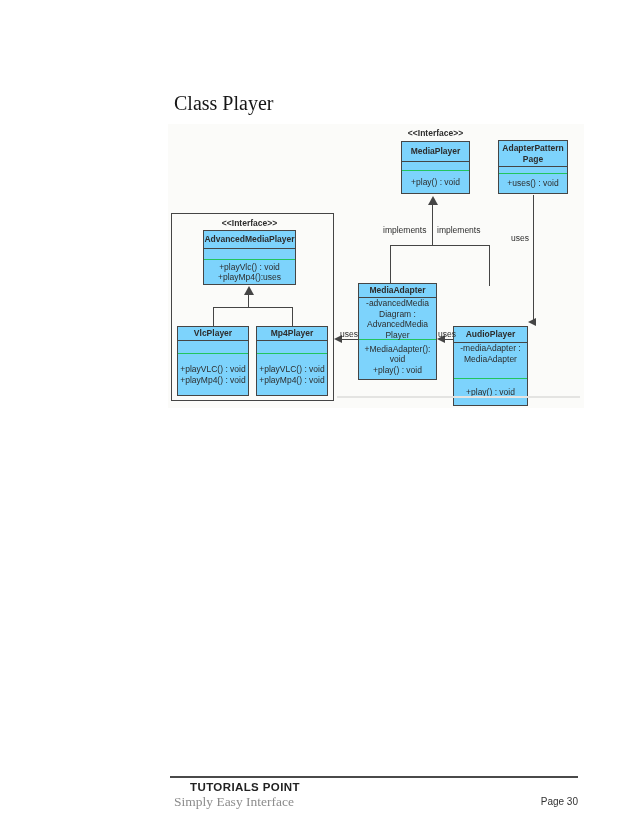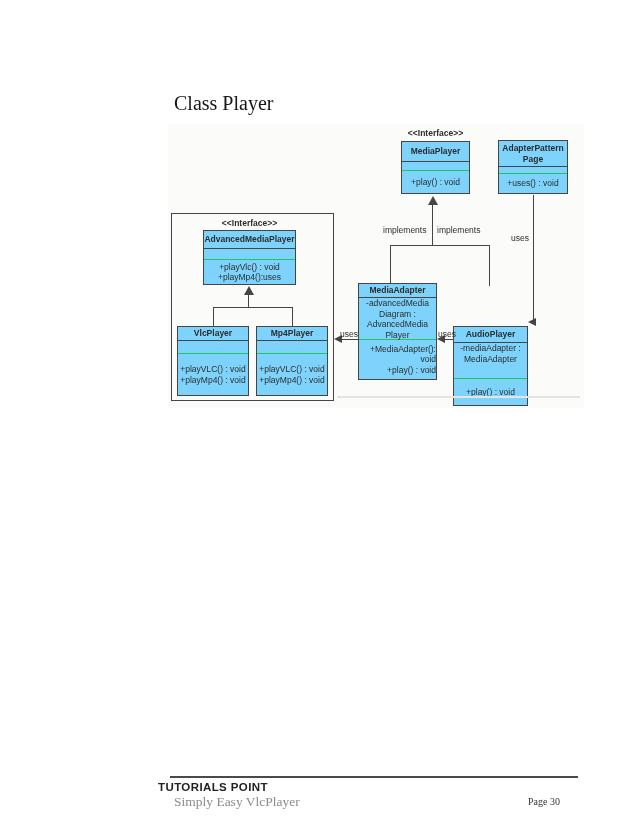--- a/index.html
+++ b/index.html
@@ -58,30 +58,30 @@
   .smudge {
     position:absolute; left:337px; top:396px; width:243px; height:2px;
     background:#e4e4e2;
   }
   
   .footer-rule {
     position:absolute; left:170px; top:776px; width:408px; height:2px;
     background:#4a4a4a;
   }
   .footer-brand {
-    position:absolute; left:158px; top:781px;
+    position:absolute; left:190px; top:781px;
     font-size:11.5px; font-weight:bold; letter-spacing:0.4px; color:#222222;
   }
   .footer-tagline {
     position:absolute; left:174px; top:794px;
     font-family:"Liberation Serif", serif; font-size:13.5px; color:#8c8c8c;
   }
   .footer-page {
-    position:absolute; left:528px; top:796px; width:50px; text-align:left;
-    font-family:Liberation Serif, serif; font-size:10px; color:#333333;
+    position:absolute; left:528px; top:796px; width:50px; text-align:right;
+    font-family:Liberation Sans, sans-serif; font-size:10px; color:#333333;
   }
 </style>
 </head>
 <body>
 
 <div class="page">
 
   <div class="page-title">Class Player</div>
 
   <div class="diagram-area"></div>
@@ -137,21 +137,21 @@
   </div>
 
   <div class="uml-class" style="left:358px; top:283px; width:79px;">
     <div class="uml-name" style="height:14px;">MediaAdapter</div>
     <div class="uml-attrs" style="height:42px;">
       <div>-advancedMedia</div>
       <div>Diagram :</div>
       <div>AdvancedMedia</div>
       <div>Player</div>
     </div>
-    <div class="uml-ops" style="height:39px;text-align:right;">
+    <div class="uml-ops" style="height:39px;">
       <div>+MediaAdapter():</div>
       <div>void</div>
       <div>+play() : void</div>
     </div>
   </div>
 
   <div class="uml-class" style="left:453px; top:286px; width:75px;margin-top:40px;">
     <div class="uml-name" style="height:16px;">AudioPlayer</div>
     <div class="uml-attrs" style="height:36px;">
       <div>-mediaAdapter :</div>
@@ -195,16 +195,16 @@
     <div class="vline" style="left:248px; top:295px; height:12px;"></div>
     <div class="hline" style="left:213px; top:307px; width:80px;"></div>
     <div class="vline" style="left:213px; top:307px; height:19px;"></div>
     <div class="vline" style="left:292px; top:307px; height:19px;"></div>
   </div>
 
   <div class="smudge"></div>
 
   <div class="footer-rule"></div>
   <div class="footer-brand">TUTORIALS POINT</div>
-  <div class="footer-tagline">Simply Easy VlcPlayer</div>
+  <div class="footer-tagline">Simply Easy Interface</div>
   <div class="footer-page">Page 30</div>
 
 </div>
 
 </body></html>

